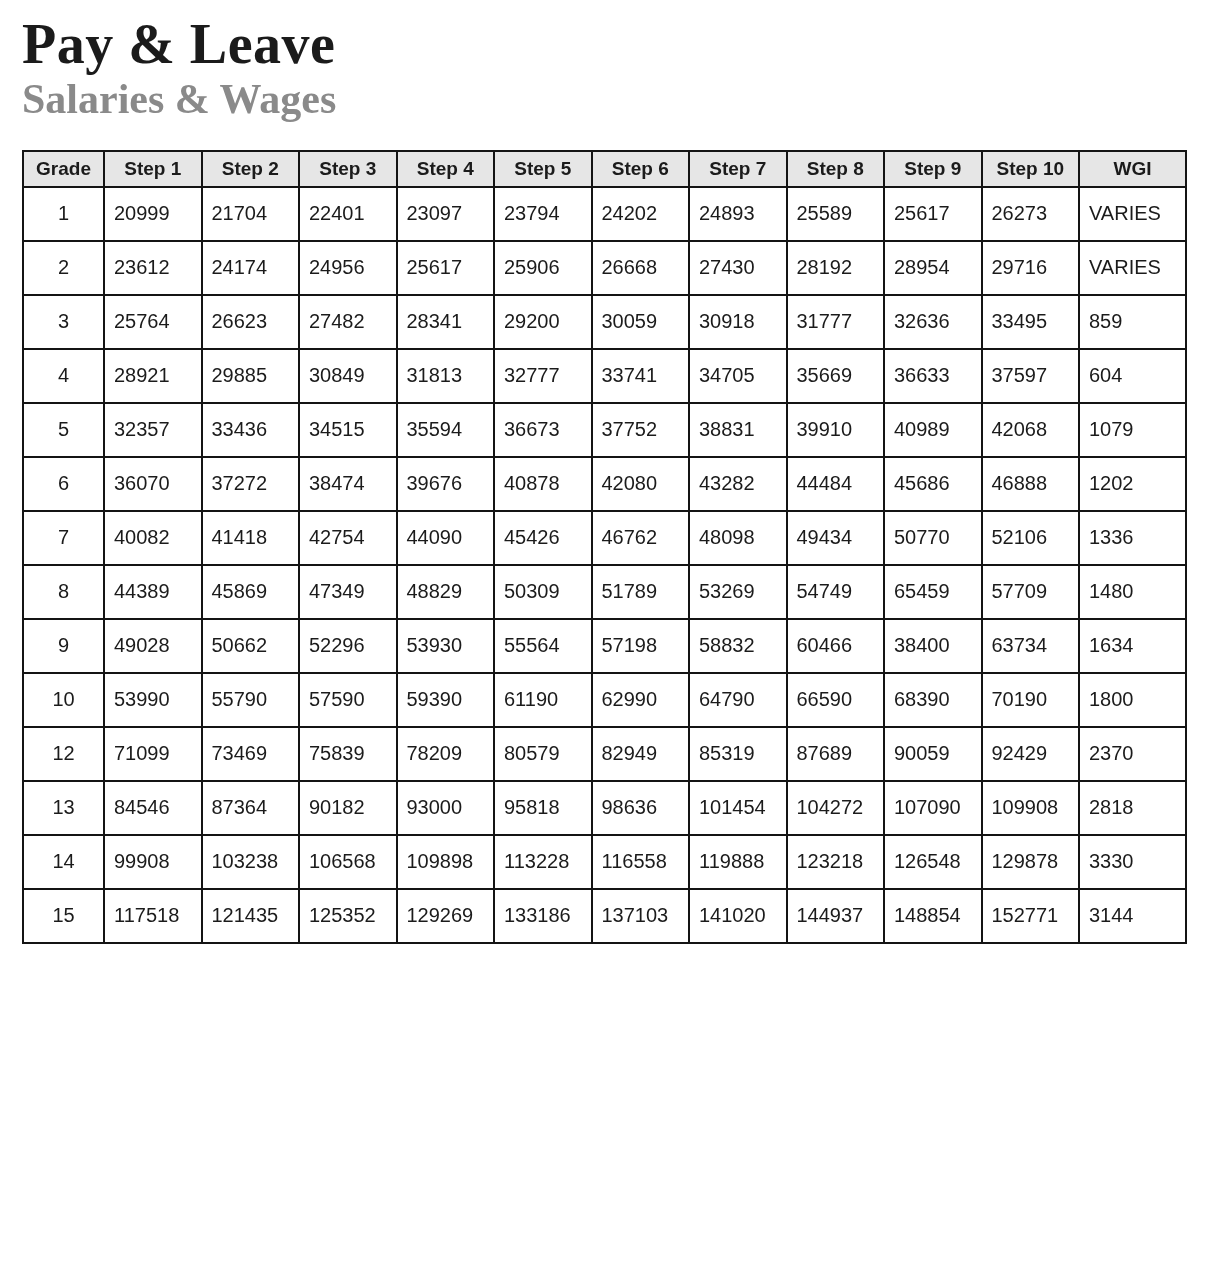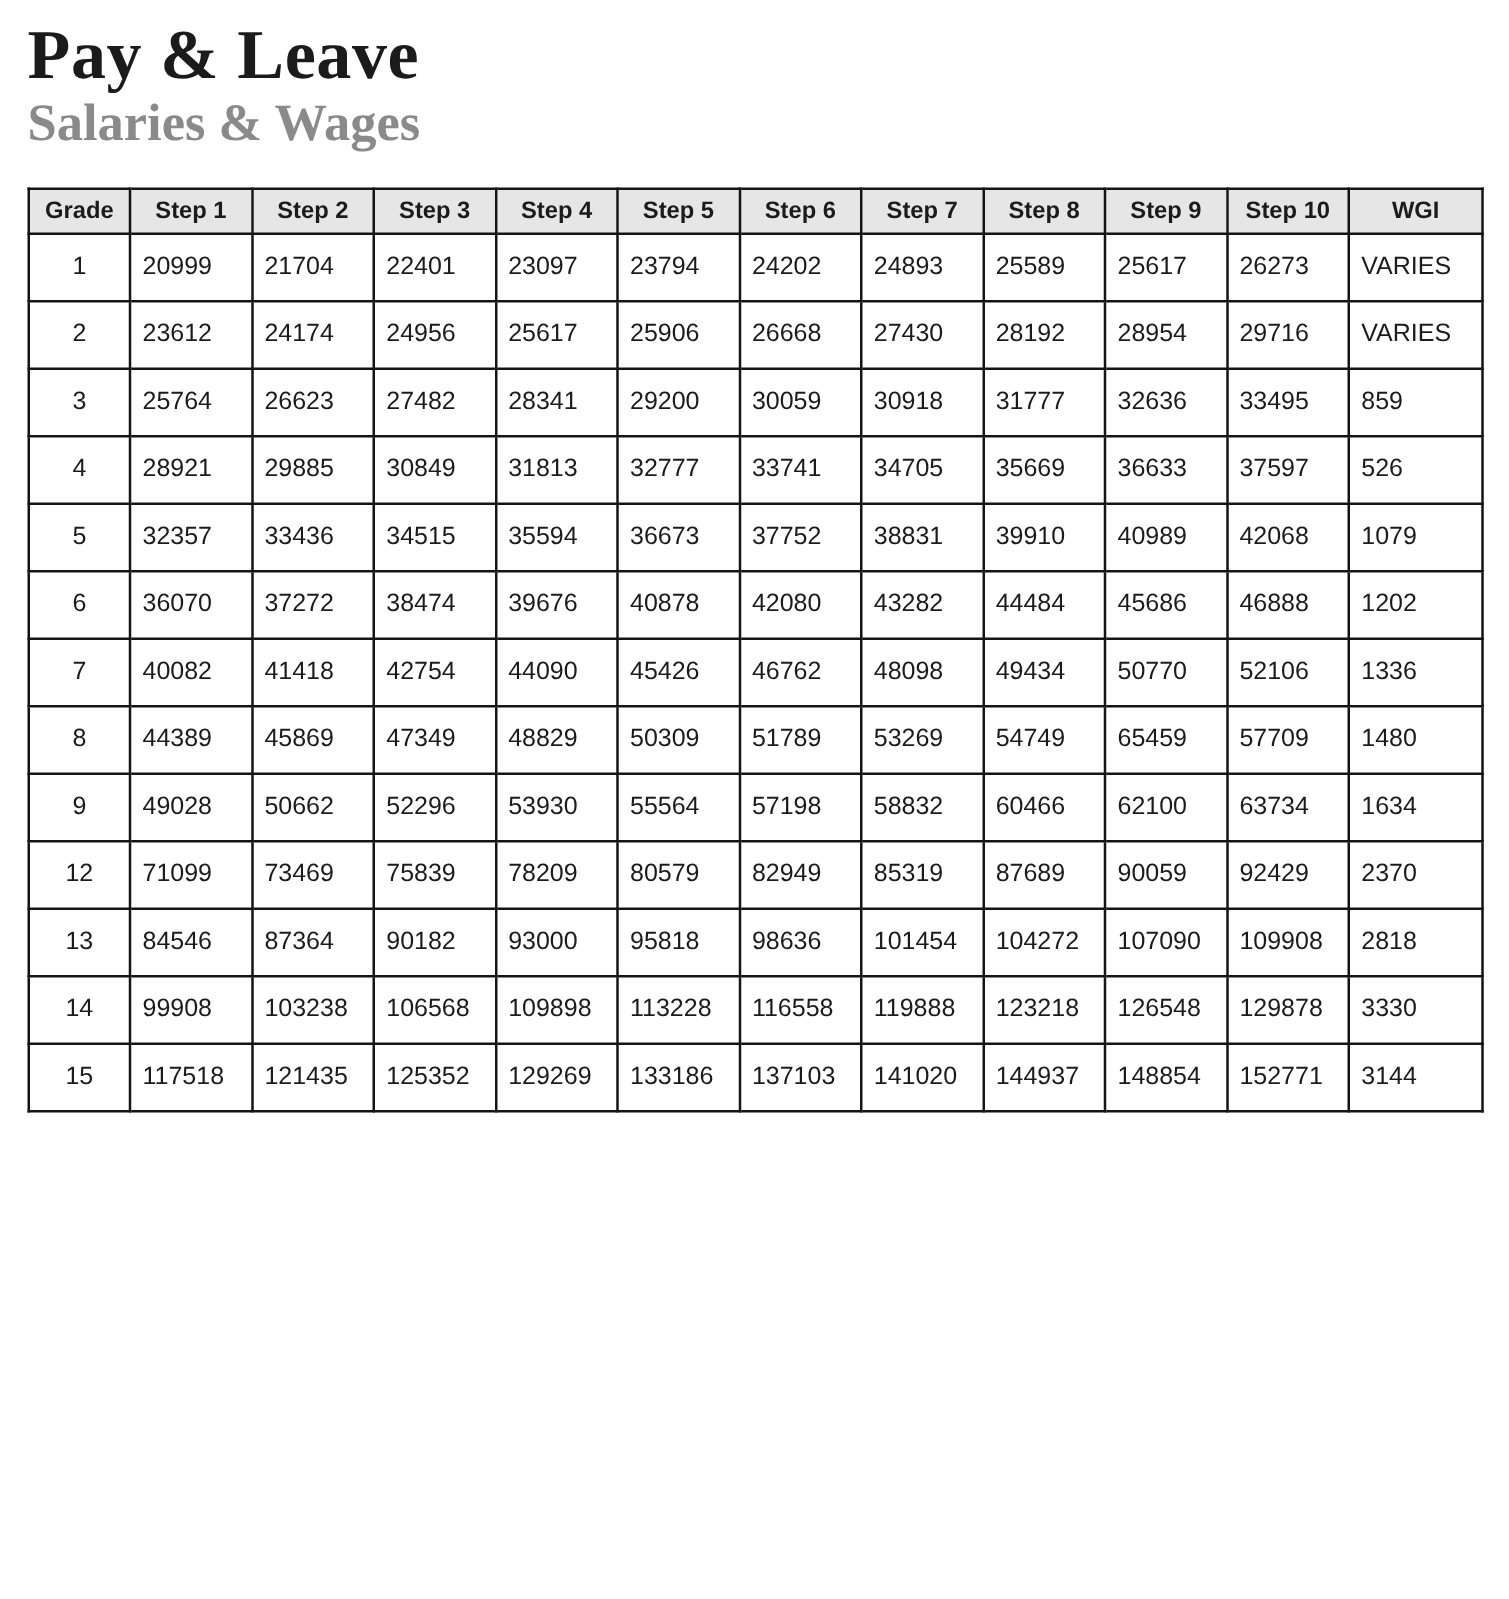--- a/index.html
+++ b/index.html
@@ -159,21 +159,21 @@
           <td>28921</td>
           <td>29885</td>
           <td>30849</td>
           <td>31813</td>
           <td>32777</td>
           <td>33741</td>
           <td>34705</td>
           <td>35669</td>
           <td>36633</td>
           <td>37597</td>
-          <td>526</td>
+          <td>604</td>
         </tr>
         <tr>
           <td class="grade-col">5</td>
           <td>32357</td>
           <td>33436</td>
           <td>34515</td>
           <td>35594</td>
           <td>36673</td>
           <td>37752</td>
           <td>38831</td>
@@ -227,23 +227,37 @@
         <tr>
           <td class="grade-col">9</td>
           <td>49028</td>
           <td>50662</td>
           <td>52296</td>
           <td>53930</td>
           <td>55564</td>
           <td>57198</td>
           <td>58832</td>
           <td>60466</td>
-          <td>62100</td>
+          <td>38400</td>
           <td>63734</td>
           <td>1634</td>
+        </tr>
+        <tr>
+          <td class="grade-col">10</td>
+          <td>53990</td>
+          <td>55790</td>
+          <td>57590</td>
+          <td>59390</td>
+          <td>61190</td>
+          <td>62990</td>
+          <td>64790</td>
+          <td>66590</td>
+          <td>68390</td>
+          <td>70190</td>
+          <td>1800</td>
         </tr>
         <tr>
           <td class="grade-col">12</td>
           <td>71099</td>
           <td>73469</td>
           <td>75839</td>
           <td>78209</td>
           <td>80579</td>
           <td>82949</td>
           <td>85319</td>

